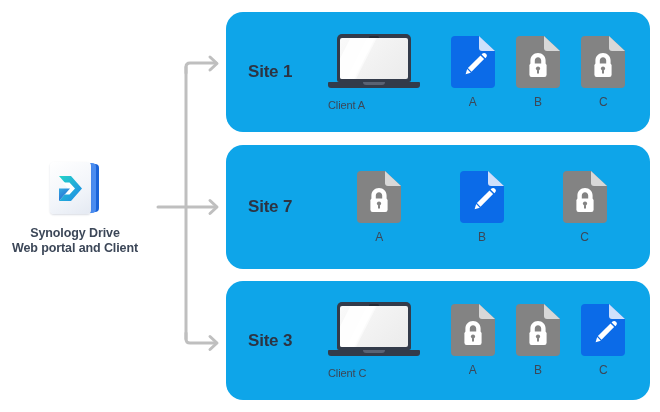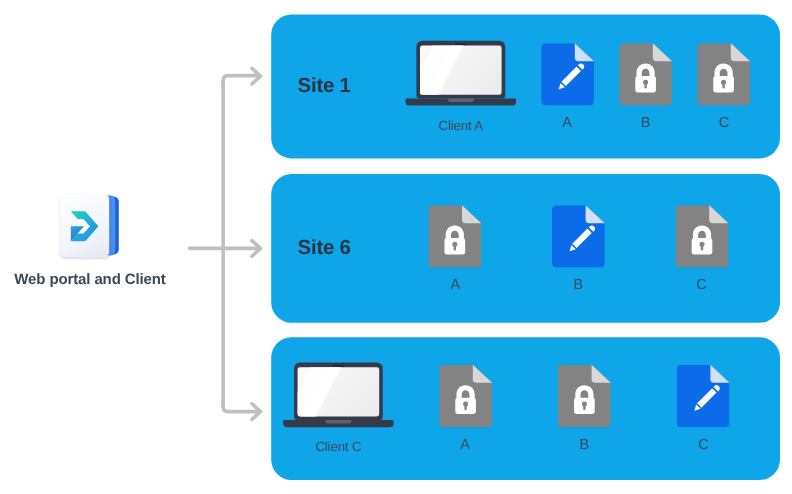--- a/index.html
+++ b/index.html
@@ -100,21 +100,20 @@
     font-size: 17px;
     font-weight: bold;
     letter-spacing: -0.2px;
   }
 
   
   .client-group {
     width: 112px;
     display: flex;
     flex-direction: column;
-    align-items: center;
   }
   .laptop {
     position: relative;
     width: 92px;
     height: 58px;
   }
   .laptop .lid {
     position: absolute;
     left: 9px; top: 0;
     width: 74px; height: 48px;
@@ -216,20 +215,21 @@
           </linearGradient>
         </defs>
         <path d="M1 1 H13 L24 13.5 L13 26 H1 L12 13.5 Z" fill="url(#gradA)"></path>
         <path d="M4.5 7.5 H11.5 L17 13.5 L11.5 19.5 H4.5 L10 13.5 Z" fill="#ffffff"></path>
         <path d="M1 13.5 L12 13.5 L1 26 Z" fill="url(#gradB)" opacity="0.95"></path>
       </svg>
     </div>
   </div>
 
   <div id="source-caption">
+    <div>Synology Drive</div>
     <div>Web portal and Client</div>
   </div>
 </div>
 
 <svg id="connectors" viewBox="0 0 80 412">
   <g fill="none" stroke="#bfbfbf" stroke-width="3" stroke-linecap="round" stroke-linejoin="round">
 
     <path d="M38 73 V67 Q38 63 42 63 H68"></path>
     <path d="M38 67 V339"></path>
     <path d="M38 333 V339 Q38 343 42 343 H68"></path>
@@ -298,21 +298,21 @@
         </g>
         <circle cx="22" cy="32.6" r="2.1" fill="#838383"></circle>
         <rect x="21" y="33.4" width="2" height="4.4" rx="1" fill="#838383"></rect>
       </svg>
       <div class="file-caption">C</div>
     </div>
   </div>
 </div>
 
 <div class="site-panel" id="panel-1">
-  <div class="site-label">Site 6</div>
+  <div class="site-label">Site 7</div>
 
 
   <div class="files-row">
     <div class="file-item">
       <svg class="file-icon" viewBox="0 0 44 52">
         <path d="M4 0 H28 L44 15 V48 Q44 52 40 52 H4 Q0 52 0 48 V4 Q0 0 4 0 Z" fill="#838383"></path>
         <path d="M28 0 L44 15 H31 Q28 15 28 12 Z" fill="#d8d8d8"></path>
         <g fill="#ffffff">
           <path d="M22 17 c-4.4 0 -7.6 3.3 -7.6 7.5 V28 h4.4 v-3.5 c0 -1.9 1.4 -3.3 3.2 -3.3 c1.8 0 3.2 1.4 3.2 3.3 V28 h4.4 v-3.5 C29.6 20.3 26.4 17 22 17 Z"></path>
           <rect x="13.4" y="27.4" width="17.2" height="13.6" rx="2.2"></rect>
@@ -346,20 +346,21 @@
         </g>
         <circle cx="22" cy="32.6" r="2.1" fill="#838383"></circle>
         <rect x="21" y="33.4" width="2" height="4.4" rx="1" fill="#838383"></rect>
       </svg>
       <div class="file-caption">C</div>
     </div>
   </div>
 </div>
 
 <div class="site-panel" id="panel-2">
+  <div class="site-label">Site 3</div>
 
   <div class="client-group">
     <div class="laptop">
       <div class="lid">
         <div class="cam"></div>
         <div class="screen">
           <div class="shine"></div>
           <div class="shine2"></div>
         </div>
       </div>

